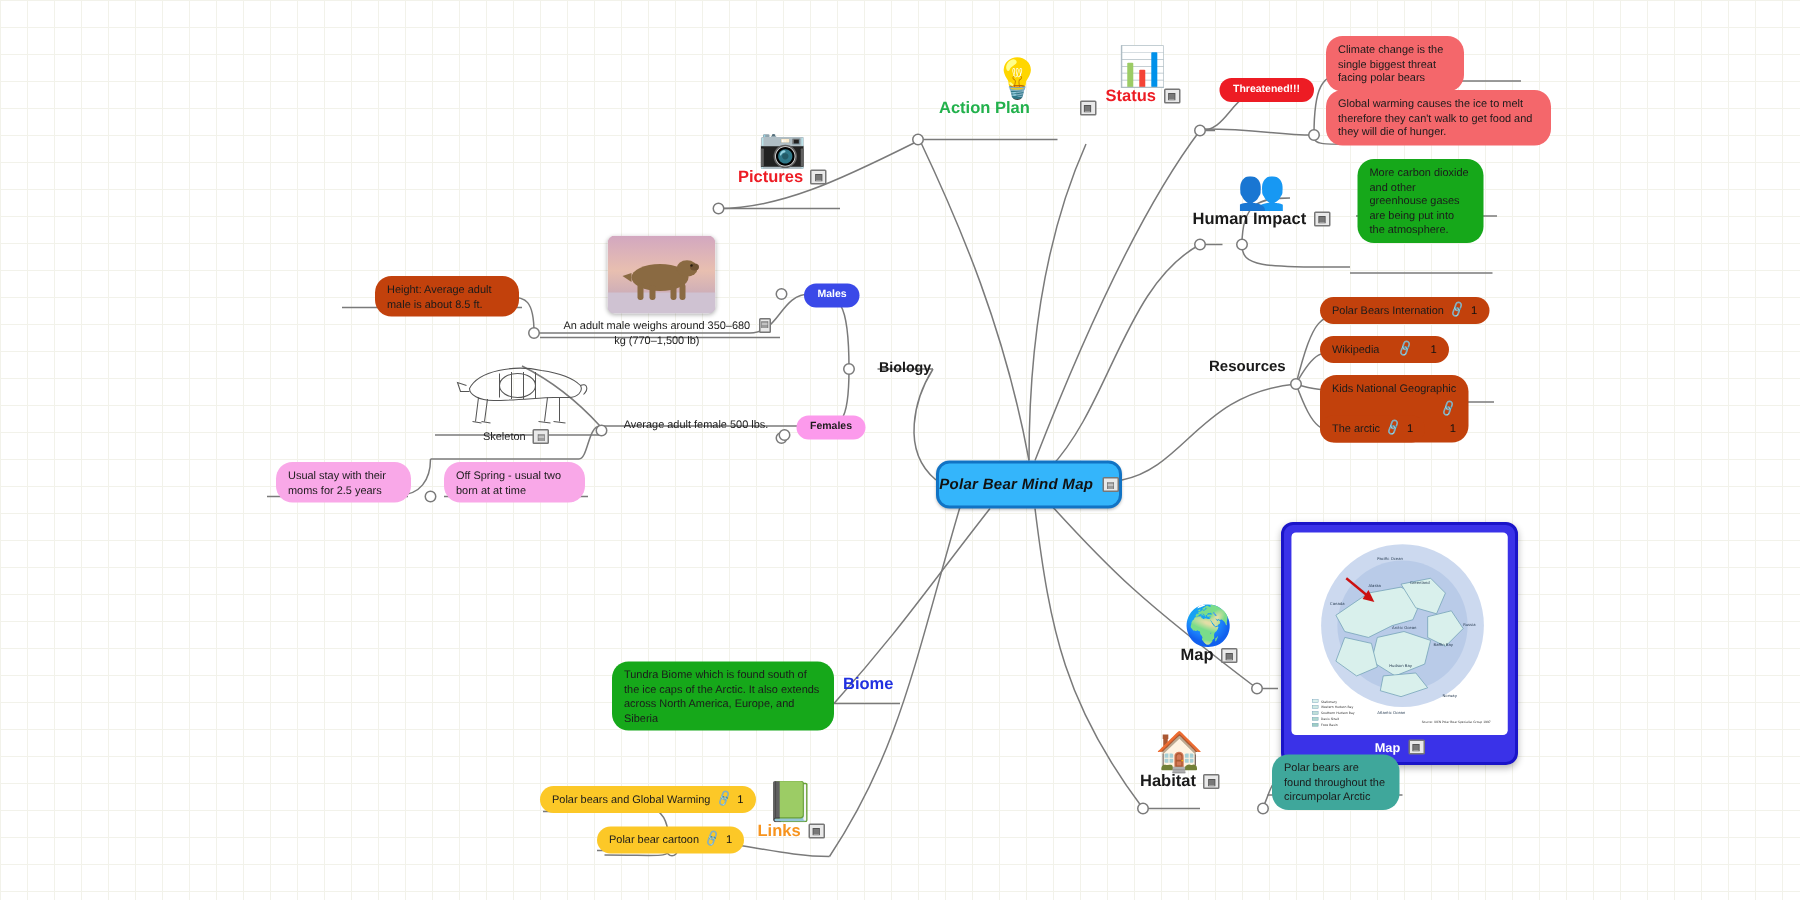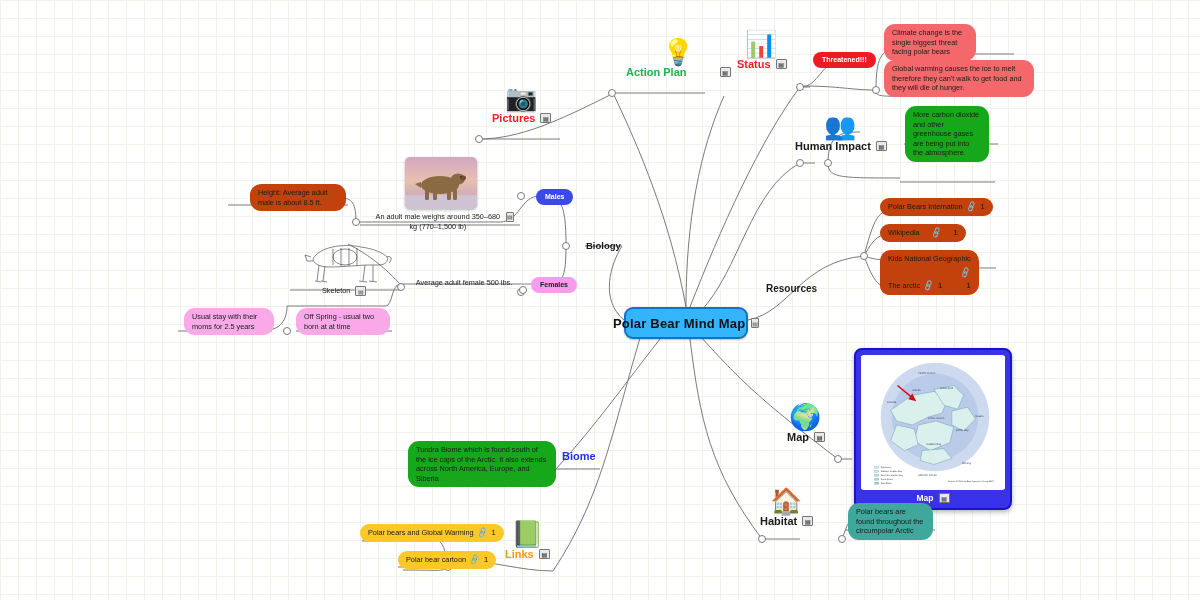--- a/index.html
+++ b/index.html
@@ -17,21 +17,21 @@
   svg.links{position:absolute;left:0;top:0;width:1200px;height:600px;pointer-events:none;}
   .node{position:absolute;box-sizing:border-box;}
 
   
   .root{
     left:624px;top:307px;width:124px;height:32px;
     background:#34B5FB;border:2px solid #1173C4;border-radius:9px;
     display:flex;align-items:center;justify-content:center;gap:6px;
     box-shadow:0 1px 2px rgba(0,0,0,.25);
   }
-  .root .txt{font-size:13px;font-weight:bold;color:#111;letter-spacing:.2px;white-space:nowrap;}
+  .root .txt{font-size:10px;font-style:italic;font-weight:bold;color:#111;letter-spacing:.2px;white-space:nowrap;}
 
   
   .topic{display:flex;flex-direction:column;align-items:center;}
   .topic .glyph{font-size:26px;line-height:28px;}
   .topic .lbl{font-size:11px;font-weight:bold;white-space:nowrap;display:flex;align-items:center;gap:5px;}
   .plain-label{font-size:9.5px;font-weight:bold;color:#1a1a1a;white-space:nowrap;}
 
   
   .bub{border-radius:11px;padding:4px 8px;font-size:7.3px;line-height:9.5px;color:#1b1b1b;box-sizing:border-box;}
   .bub.red{background:#F4676B;}
@@ -209,21 +209,21 @@
 
   <div class="node topic" style="left:795px;top:112px;">
     <span class="glyph">👥</span>
     <span class="lbl" style="color:#1a1a1a;">
       <span>Human Impact</span>
       <span class="icoshape">▤</span>
     </span>
   </div>
   <div class="node bub green" style="left:905px;top:106px;width:84px;">More carbon dioxide and other greenhouse gases are being put into the atmosphere.</div>
 
-  <div class="node plain-label" style="left:766px;top:239px;font-size:10px;margin-top:44px;">Resources</div>
+  <div class="node plain-label" style="left:806px;top:239px;font-size:10px;">Resources</div>
 
   <div class="node bub cyan row" style="left:880px;top:198px;">
     <span>Polar Bears Internation</span>
     <span class="lnkicon">🔗</span>
     <span class="cnt">1</span>
   </div>
   <div class="node bub cyan row" style="left:880px;top:224px;gap:12px;">
     <span>Wikipedia</span>
     <span class="lnkicon">🔗</span>
     <span class="cnt">1</span>

